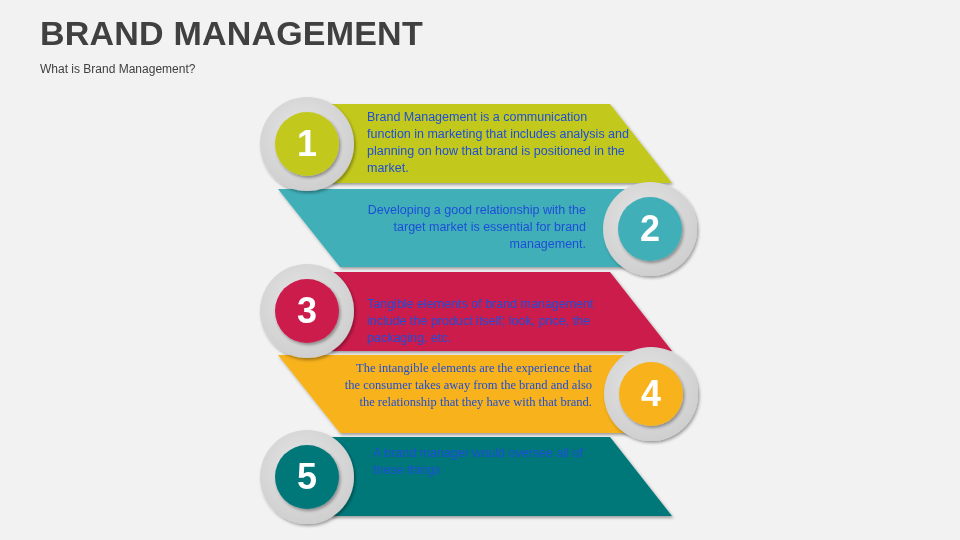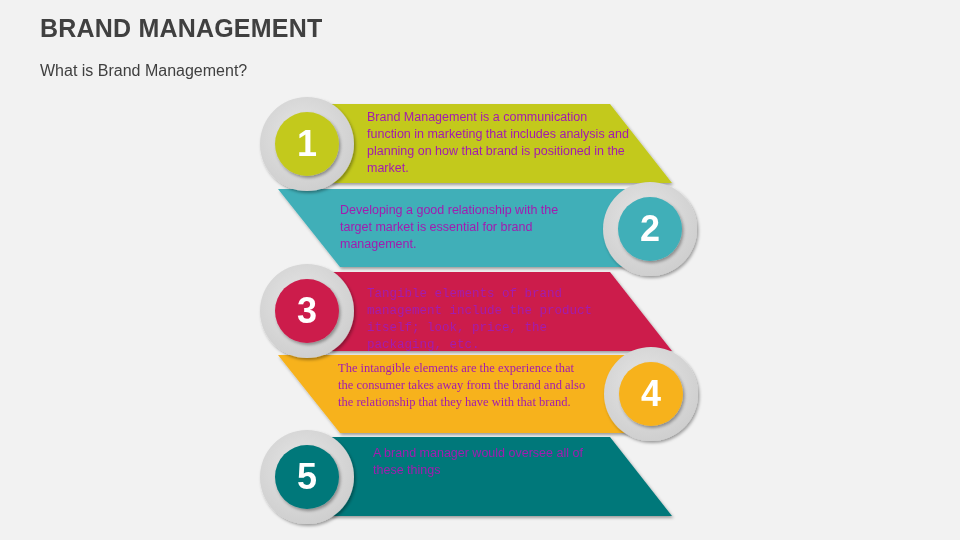--- a/index.html
+++ b/index.html
@@ -1,21 +1,21 @@
 <!DOCTYPE html>
 <html><head>
 <meta charset="utf-8">
 <style>
   html, body { margin:0; padding:0; }
   body { width:960px; height:540px; background:#f2f2f2; position:relative; overflow:hidden; font-family:"Liberation Sans", "DejaVu Sans", sans-serif; }
-  .title { position:absolute; left:40px; top:14px; font-size:25px; font-weight:bold; color:#404040; letter-spacing:0.2px; }
-  .subtitle { position:absolute; left:40px; top:62px; font-size:16px; color:#404040; }
+  .title { position:absolute; left:40px; top:14px; font-size:34px; font-weight:bold; color:#404040; letter-spacing:0.2px; }
+  .subtitle { position:absolute; left:40px; top:62px; font-size:12px; color:#404040; }
   svg.diagram { position:absolute; left:0; top:0; }
-  .band-text { position:absolute; color:#a21caf; font-size:12.5px; line-height:17px; }
-  .band-text.right { }
+  .band-text { position:absolute; color:#1d4ed8; font-size:12.5px; line-height:17px; }
+  .band-text.right { text-align:right; }
   .num { position:absolute; width:64px; height:64px; line-height:64px; text-align:center; color:#fff; font-weight:bold; font-size:36px; }
 </style>
 </head>
 <body>
 
 <div class="title">BRAND MANAGEMENT</div>
 <div class="subtitle">What is Brand Management?</div>
 
 <svg class="diagram" width="960" height="540" viewBox="0 0 960 540">
   <defs>
@@ -65,15 +65,15 @@
 </svg>
 
 <div class="num" style="left:275px; top:112px;">1</div>
 <div class="num" style="left:618px; top:197px;">2</div>
 <div class="num" style="left:275px; top:279px;">3</div>
 <div class="num" style="left:619px; top:362px;">4</div>
 <div class="num" style="left:275px; top:445px;">5</div>
 
 <div class="band-text" style="left:367px; top:109px; width:265px;">Brand Management is a communication function in marketing that includes analysis and planning on how that brand is positioned in the market.</div>
 <div class="band-text right" style="left:340px; top:202px; width:246px;">Developing a good relationship with the target market is essential for brand management.</div>
-<div class="band-text" style="left:367px; top:286px; width:245px;font-family:Liberation Mono, monospace;">Tangible elements of brand management include the product itself; look, price, the packaging, etc.</div>
+<div class="band-text" style="left:367px; top:296px; width:245px;">Tangible elements of brand management include the product itself; look, price, the packaging, etc.</div>
 <div class="band-text right" style="left:338px; top:360px; width:254px;font-family:Liberation Serif, serif;">The intangible elements are the experience that the consumer takes away from the brand and also the relationship that they have with that brand.</div>
 <div class="band-text" style="left:373px; top:445px; width:230px;">A brand manager would oversee all of these things</div>
 
 </body></html>

